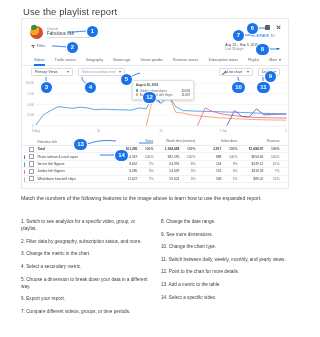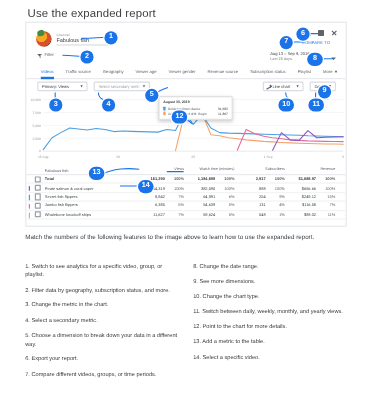--- a/index.html
+++ b/index.html
@@ -178,21 +178,21 @@
   }
   .cols{position:absolute;left:21px;top:218px;width:268px;display:flex;gap:12px;}
   .col{width:128px;}
   .li{font-size:4.7px;line-height:7.2px;color:#3c4043;margin-bottom:5.4px;}
 </style>
 </head>
 <body>
 
 <div class="page">
 
-  <div class="heading">Use the expanded report</div>
+  <div class="heading">Use the playlist report</div>
 
   <div class="shot">
 
     <div class="ch-row">
       <div class="ch-avatar"></div>
       <div class="ch-field">
         <div class="ch-caption">Channel</div>
         <div class="ch-val">Fabulous fish</div>
       </div>
     </div>

